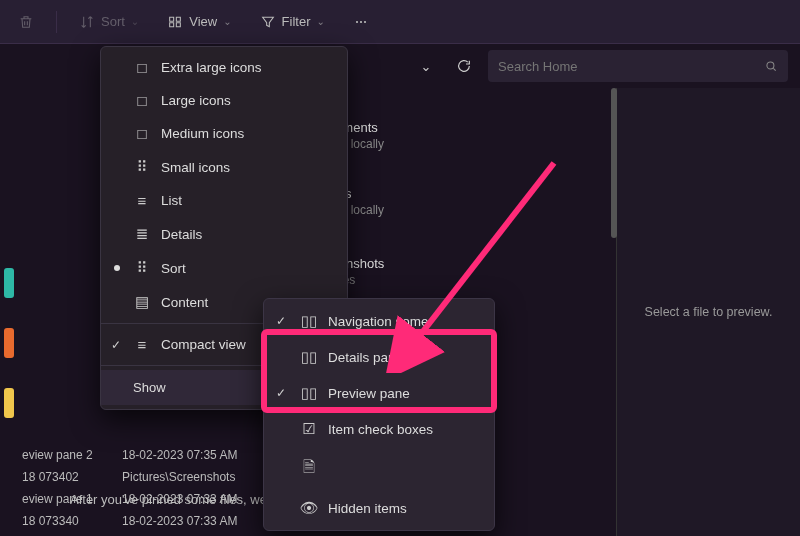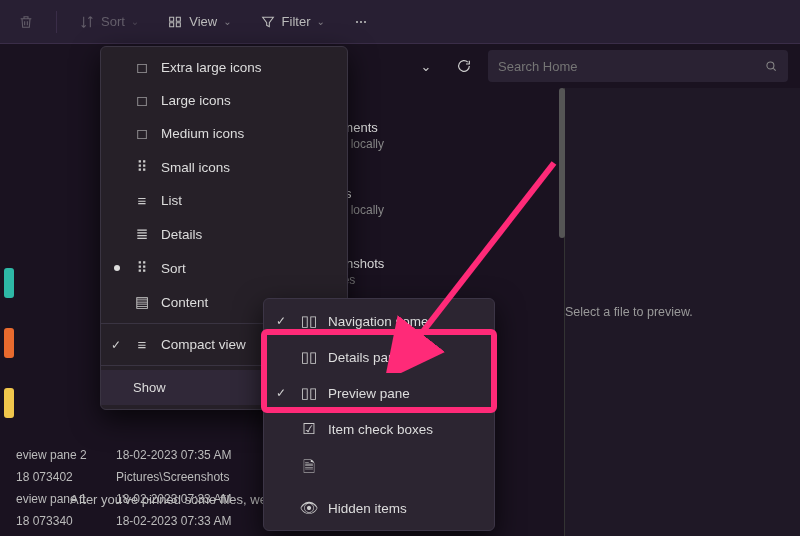--- a/index.html
+++ b/index.html
@@ -13,42 +13,42 @@
 .caret-icon { font-size: 10px; opacity: .6; }
 
 .addr-row { height: 44px; display: flex; align-items: center; padding: 0 12px; gap: 10px; }
 .addr-spacer { flex: 1; }
 .nav-icon { display:flex; align-items:center; justify-content:center; width:28px; height:28px; border-radius:4px; cursor:pointer; color:#ccc; }
 .search-box { flex: 0 0 300px; background: #2a2233; height: 32px; border-radius: 4px; display: flex; align-items: center; padding: 0 10px; gap: 14px; color:#888; }
 .search-box input { background: transparent; border: none; color: #ddd; flex: 1; outline: none; font-size: 13px; }
 
 .body-area { position: absolute; top: 88px; left: 0; right: 0; bottom: 0; display: flex; }
 .main-col { flex: 1; position: relative; padding: 12px 24px; color: #ccc; }
-.preview-col { width: 236px; border-left: 1px solid #333; display: flex; align-items: center; color: #999; font-size: 12.5px; background:#1f1826; position: relative; }
+.preview-col { width: 184px; border-left: 1px solid #333; display: flex; align-items: center; justify-content: center; color: #999; font-size: 12.5px; background:#1f1826; position: relative; }
 .scroll-thumb { position:absolute; top:0; left:-6px; width:6px; height:150px; background:#555; border-radius:3px;}
 
 .folder-tiles { display: flex; flex-direction: column; gap: 18px; margin-top: 20px; margin-left: 226px; }
 .folder-tile { display: flex; align-items: center; gap: 14px; cursor: pointer; }
 .folder-icon { width: 48px; height: 38px; border-radius: 4px; position: relative; display:flex; align-items:center; justify-content:center;}
 .fi-docs { background: #3b6fa3; }
 .fi-videos { background: #7a3ba3; }
 .fi-screens { background: #f0c64c; }
 .fi-videos::after{content:"";width:0;height:0;border-left:10px solid #fff;border-top:6px solid transparent;border-bottom:6px solid transparent;}
 .fi-docs::after{content:"";width:24px;height:2px;background:#cde;}
 .folder-meta .ft-name { color: #ddd; }
 .folder-meta .ft-sub { color: #888; font-size: 12px; margin-top:2px; }
 .pin-icon { color:#999; font-size:11px; margin-top:4px; display:inline-block; transform: rotate(-45deg);}
 
 .sidebar-tabs { position: absolute; top: 180px; left: 0; width: 42px; display:flex; flex-direction:column; gap:30px; padding-left:4px;}
 .sidebar-tabs .tab-chip { width: 10px; height: 30px; border-radius: 3px; }
 .tc1{background:#2eb8a6;} .tc2{background:#e86a2e;} .tc3{background:#f0c64c;}
 
 .pinned-msg { position:absolute; top:404px; left:70px; color:#bbb; font-size:13px; }
 
-.file-table { position:absolute; bottom:0; left:8px; right:236px; padding: 4px 0; }
+.file-table { position:absolute; bottom:0; left:14px; right:236px; padding: 4px 0; }
 .file-row { display:grid; grid-template-columns: 100px 150px 1fr; padding:4px 8px; font-size:12px; color:#bbb; }
 
 
 .view-menu { position:absolute; top:46px; left:100px; width:248px; background:#262028; border:1px solid #3a3442; border-radius:6px; box-shadow:0 10px 28px rgba(0,0,0,.7); padding:4px 0; z-index:10;}
 .vm-item { display:flex; align-items:center; gap:10px; padding:8px 14px 8px 32px; cursor:pointer; position:relative; color:#ddd; font-size:13.5px;}
 .vm-item .vm-icon{width:18px; display:inline-flex; justify-content:center; color:#ccc; font-size:15px;}
 .vm-item .check{position:absolute; left:10px; color:#ccc; font-size:12px;}
 .vm-item .bullet{position:absolute; left:13px; width:6px;height:6px;border-radius:50%;background:#ddd;}
 .vm-sep{height:1px;background:#3a3442;margin:4px 0;}
 .vm-sub{display:flex;align-items:center;justify-content:space-between;padding:10px 14px 10px 32px;cursor:pointer;background:#302838;color:#ddd;gap:24px;}

